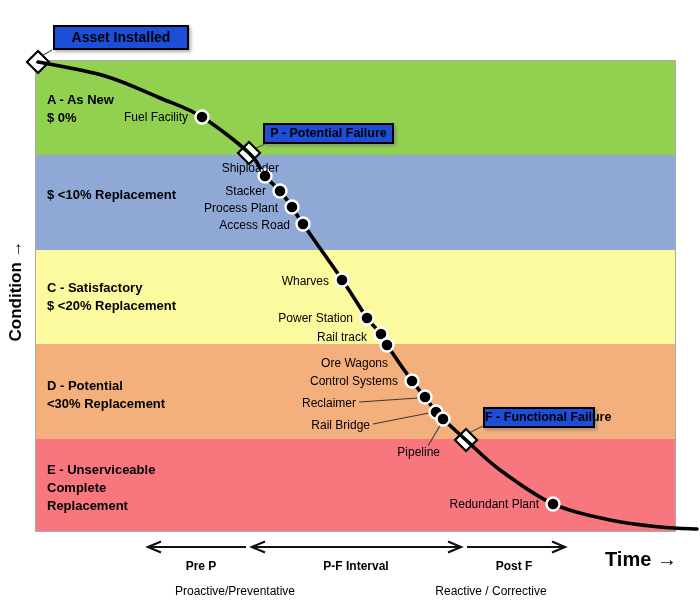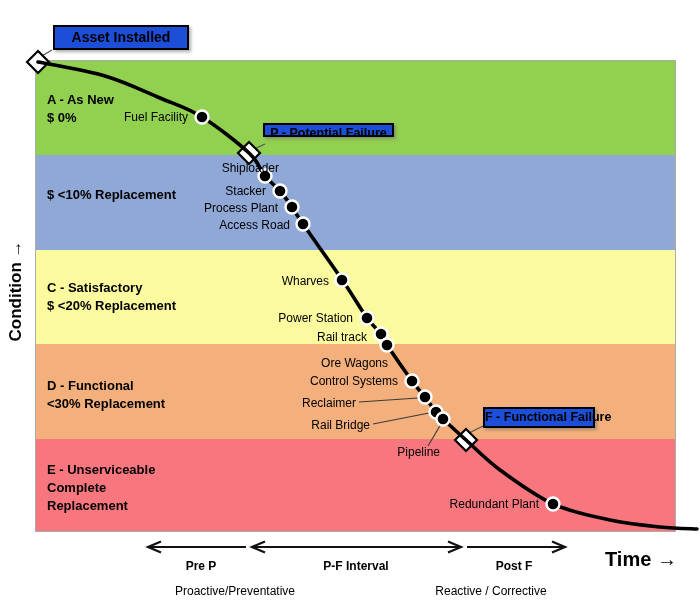--- a/index.html
+++ b/index.html
@@ -76,21 +76,21 @@
         <div class="band-cost">$ 0%</div>
       </div>
       <div class="band-label" style="top: 186px;">
         <div class="band-cost">$ &lt;10% Replacement</div>
       </div>
       <div class="band-label" style="top: 279px;">
         <div class="band-name">C - Satisfactory</div>
         <div class="band-cost">$ &lt;20% Replacement</div>
       </div>
       <div class="band-label" style="top: 377px;">
-        <div class="band-name">D - Functional</div>
+        <div class="band-name">D - Potential</div>
         <div class="band-cost">&lt;30% Replacement</div>
       </div>
       <div class="band-label" style="top: 461px;">
         <div class="band-name">E - Unserviceable</div>
         <div class="band-cost">Complete
 Replacement</div>
       </div>
       <div class="asset-label" style="left: 188px; top: 117px;">Fuel Facility</div>
       <div class="asset-label" style="left: 251px; top: 168px; margin-left: 28px;">Shiploader</div>
       <div class="asset-label" style="left: 266px; top: 191px;">Stacker</div>
@@ -104,16 +104,16 @@
       <div class="asset-label" style="left: 356px; top: 403px;">Reclaimer</div>
       <div class="asset-label" style="left: 370px; top: 425px;">Rail Bridge</div>
       <div class="asset-label" style="left: 440px; top: 452px;">Pipeline</div>
       <div class="asset-label" style="left: 539px; top: 504px;">Redundant Plant</div>
       <div class="tl-label tl-bold" style="left: 201px; top: 566px;">Pre P</div>
       <div class="tl-label tl-bold" style="left: 356px; top: 566px;">P-F Interval</div>
       <div class="tl-label tl-bold" style="left: 514px; top: 566px;">Post F</div>
       <div class="tl-label" style="left: 235px; top: 591px;">Proactive/Preventative</div>
       <div class="tl-label" style="left: 491px; top: 591px;">Reactive / Corrective</div>
       <div class="callout" id="callout-asset-installed" style="left: 53px; top: 25px; width: 136px; height: 25px; line-height: 21px;">Asset Installed</div>
-      <div class="callout" id="callout-potential-failure" style="left: 263px; top: 123px; width: 131px; height: 14px; line-height: 17px;">P - Potential Failure</div>
+      <div class="callout" id="callout-potential-failure" style="left: 263px; top: 123px; width: 131px; height: 21px; line-height: 17px;">P - Potential Failure</div>
       <div class="callout" id="callout-functional-failure" style="left: 483px; top: 407px; width: 112px; height: 21px; line-height: 17px;">F - Functional Failure</div>
     </div>
 </div>
 
 </body></html>

